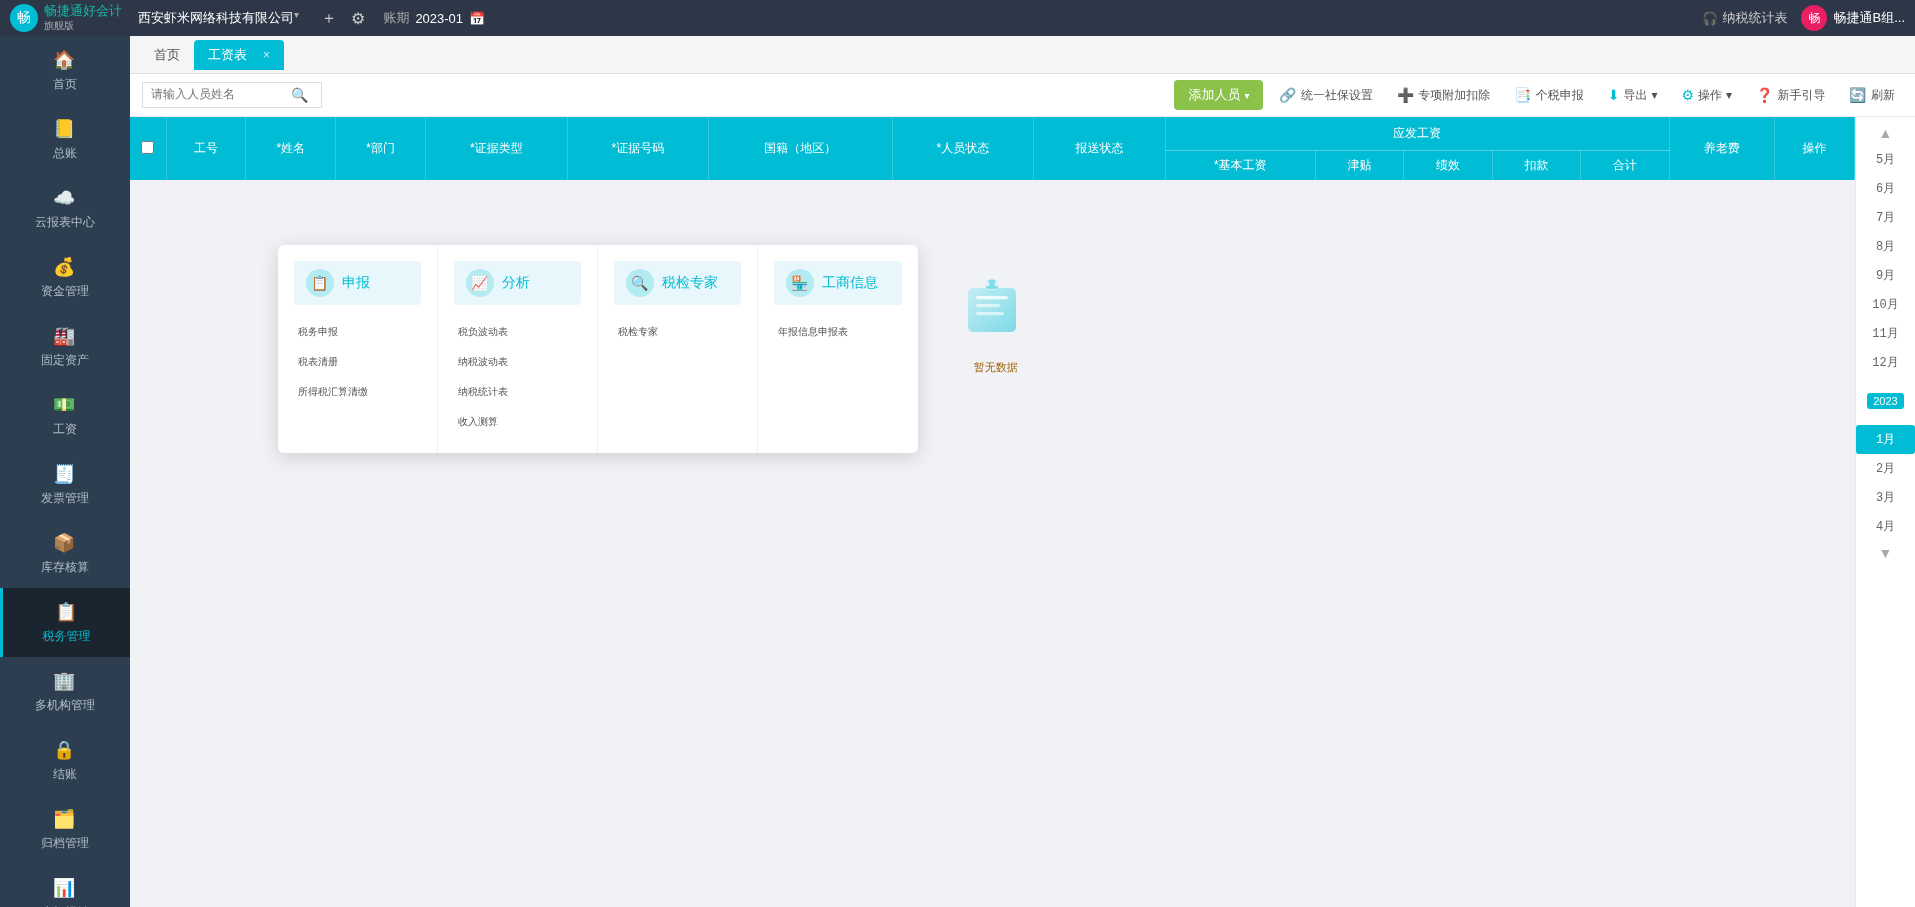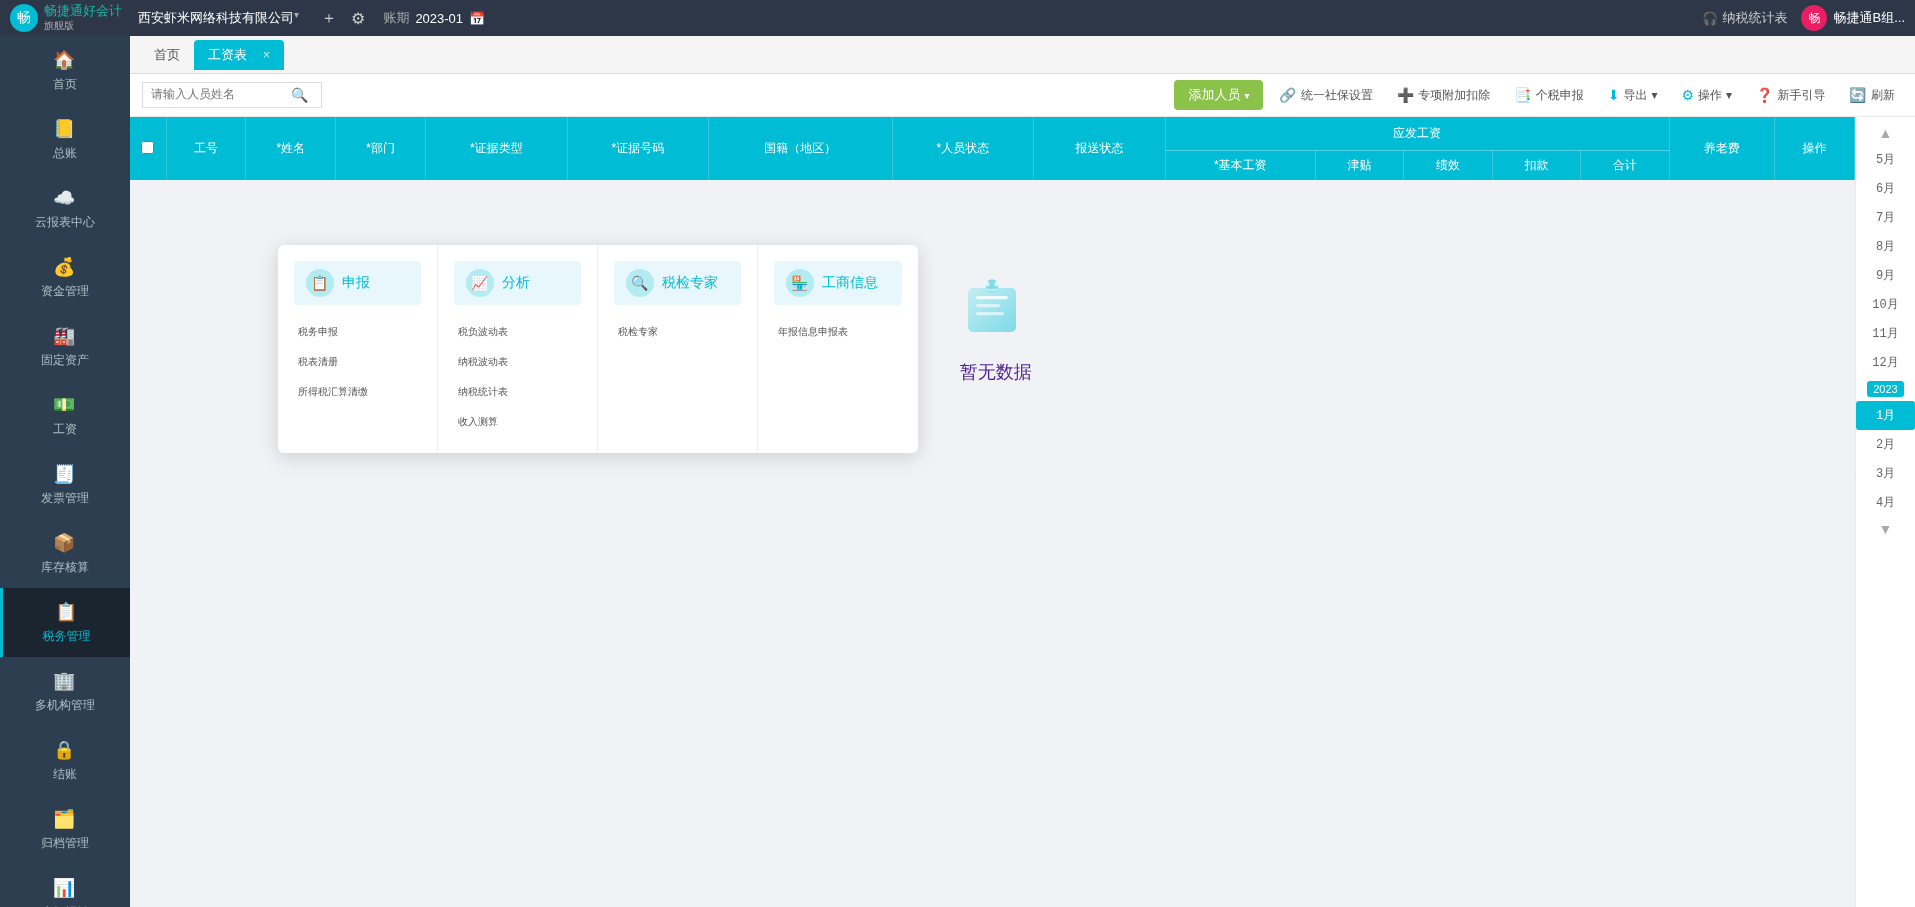--- a/index.html
+++ b/index.html
@@ -298,21 +298,21 @@
       flex-direction: column;
       align-items: center;
       justify-content: center;
       padding: 80px 0;
     }
     .empty-icon {
       width: 80px;
       height: 80px;
       margin-bottom: 12px;
     }
-    .empty-text { color: #4c1d95; font-size: 18px; margin-left: 7px; }
+    .empty-text { color: #a16207; font-size: 11px; margin-left: 7px; }
     .dropdown-menu {
       position: absolute;
       top: 128px;
       left: 148px;
       background: #fff;
       border-radius: 6px;
       box-shadow: 0 4px 20px rgba(0,0,0,0.15);
       z-index: 300;
       width: 640px;
       padding: 0;
@@ -369,21 +369,21 @@
       overflow-y: auto;
       flex-shrink: 0;
       padding: 4px 0;
     }
     .right-panel-year {
       font-size: 11px;
       color: #fff;
       background: #00bcd4;
       padding: 2px 6px;
       border-radius: 3px;
-      margin: 4px 0;
+      margin: 16px 0;
     }
     .right-panel-month {
       width: 100%;
       text-align: center;
       padding: 6px 0;
       font-size: 12px;
       cursor: pointer;
       color: #666;
       font-family: Liberation Mono, monospace;
     }

